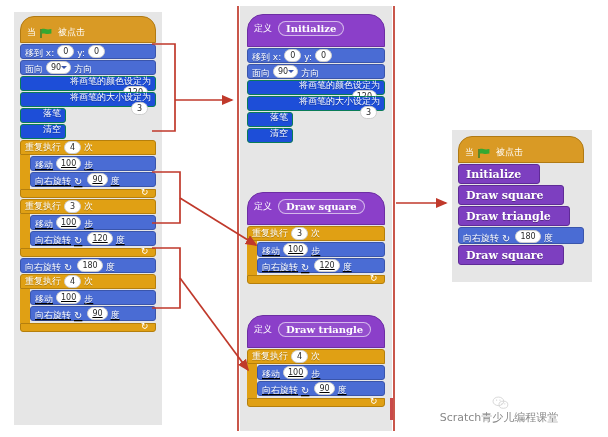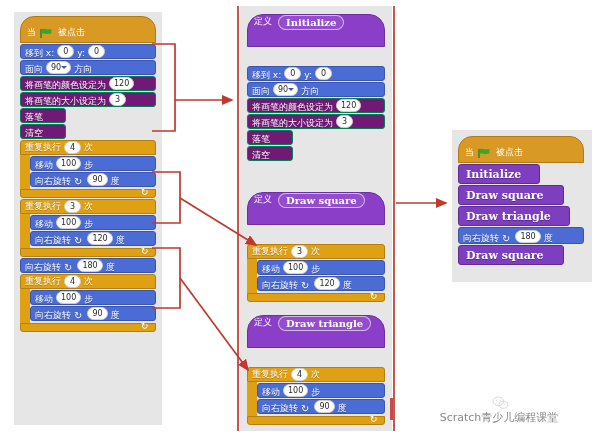--- a/index.html
+++ b/index.html
@@ -31,40 +31,40 @@
     white-space:nowrap;
     letter-spacing:0px;
     border-radius:3px;
     padding:0 4px;
     margin-bottom:1px;
     height:15px;
     text-shadow:0 1px 0 rgba(0,0,0,.28);
   }
   .blk span.t{display:inline-block;}
   .motion{background:#4a6cd4;border:1px solid #3a55ab;}
-  .pen{background:#701a75;border:1px solid #0a7c57;}
+  .pen{background:#1d4ed8;border:1px solid #0a7c57;flex-direction:column;}
 
   
   .hat{
     background:#d99a25;border:1px solid #b07a14;
     border-top-left-radius:14px;border-top-right-radius:14px;
     height:22px;padding:0 6px;
     display:flex;align-items:flex-end;padding-bottom:3px;
     margin-bottom:1px;
     color:#fff;font-size:9px;
   }
   .hat .flagicon{margin:0 5px 0 4px;}
 
   
   .definehat{
     background:#8b3fc9;border:1px solid #6d2ea3;
     border-top-left-radius:16px;border-top-right-radius:16px;
     height:27px;padding:0 6px 4px 6px;
-    display:flex;align-items:flex-start;
-    margin-bottom:19px;color:#fff;font-size:9px;
+    display:flex;align-items:center;
+    margin-bottom:1px;color:#fff;font-size:9px;
   }
   .definehat .dlabel{
     margin-left:6px;
     border:1px solid rgba(255,255,255,.6);
     border-radius:9px;
     padding:1px 7px;
     background:rgba(255,255,255,.08);
     font-size:10px;
     font-family:"DejaVu Serif","Liberation Serif",serif;
     font-weight:bold;
@@ -98,20 +98,21 @@
     border-top-left-radius:3px;border-top-right-radius:3px;
     height:15px;display:flex;padding:0 4px;
     color:#fff;font-size:9px;box-sizing:border-box;
     text-shadow:0 1px 0 rgba(0,0,0,.28);
   }
   .cblock .cbody{
     border-left:10px solid #e0a014;
     padding:1px 0 1px 0;
     background:transparent;
     box-sizing:border-box;
+    text-decoration:underline;
   }
   .cblock .cbody .blk{margin-left:0;}
   .cblock .cfoot{
     background:#e0a014;border:1px solid #b57f0c;
     border-bottom-left-radius:3px;border-bottom-right-radius:3px;
     height:9px;position:relative;box-sizing:border-box;
   }
   .cblock .cfoot::after{
     content:"\21BA";
     position:absolute;right:6px;top:-3px;

